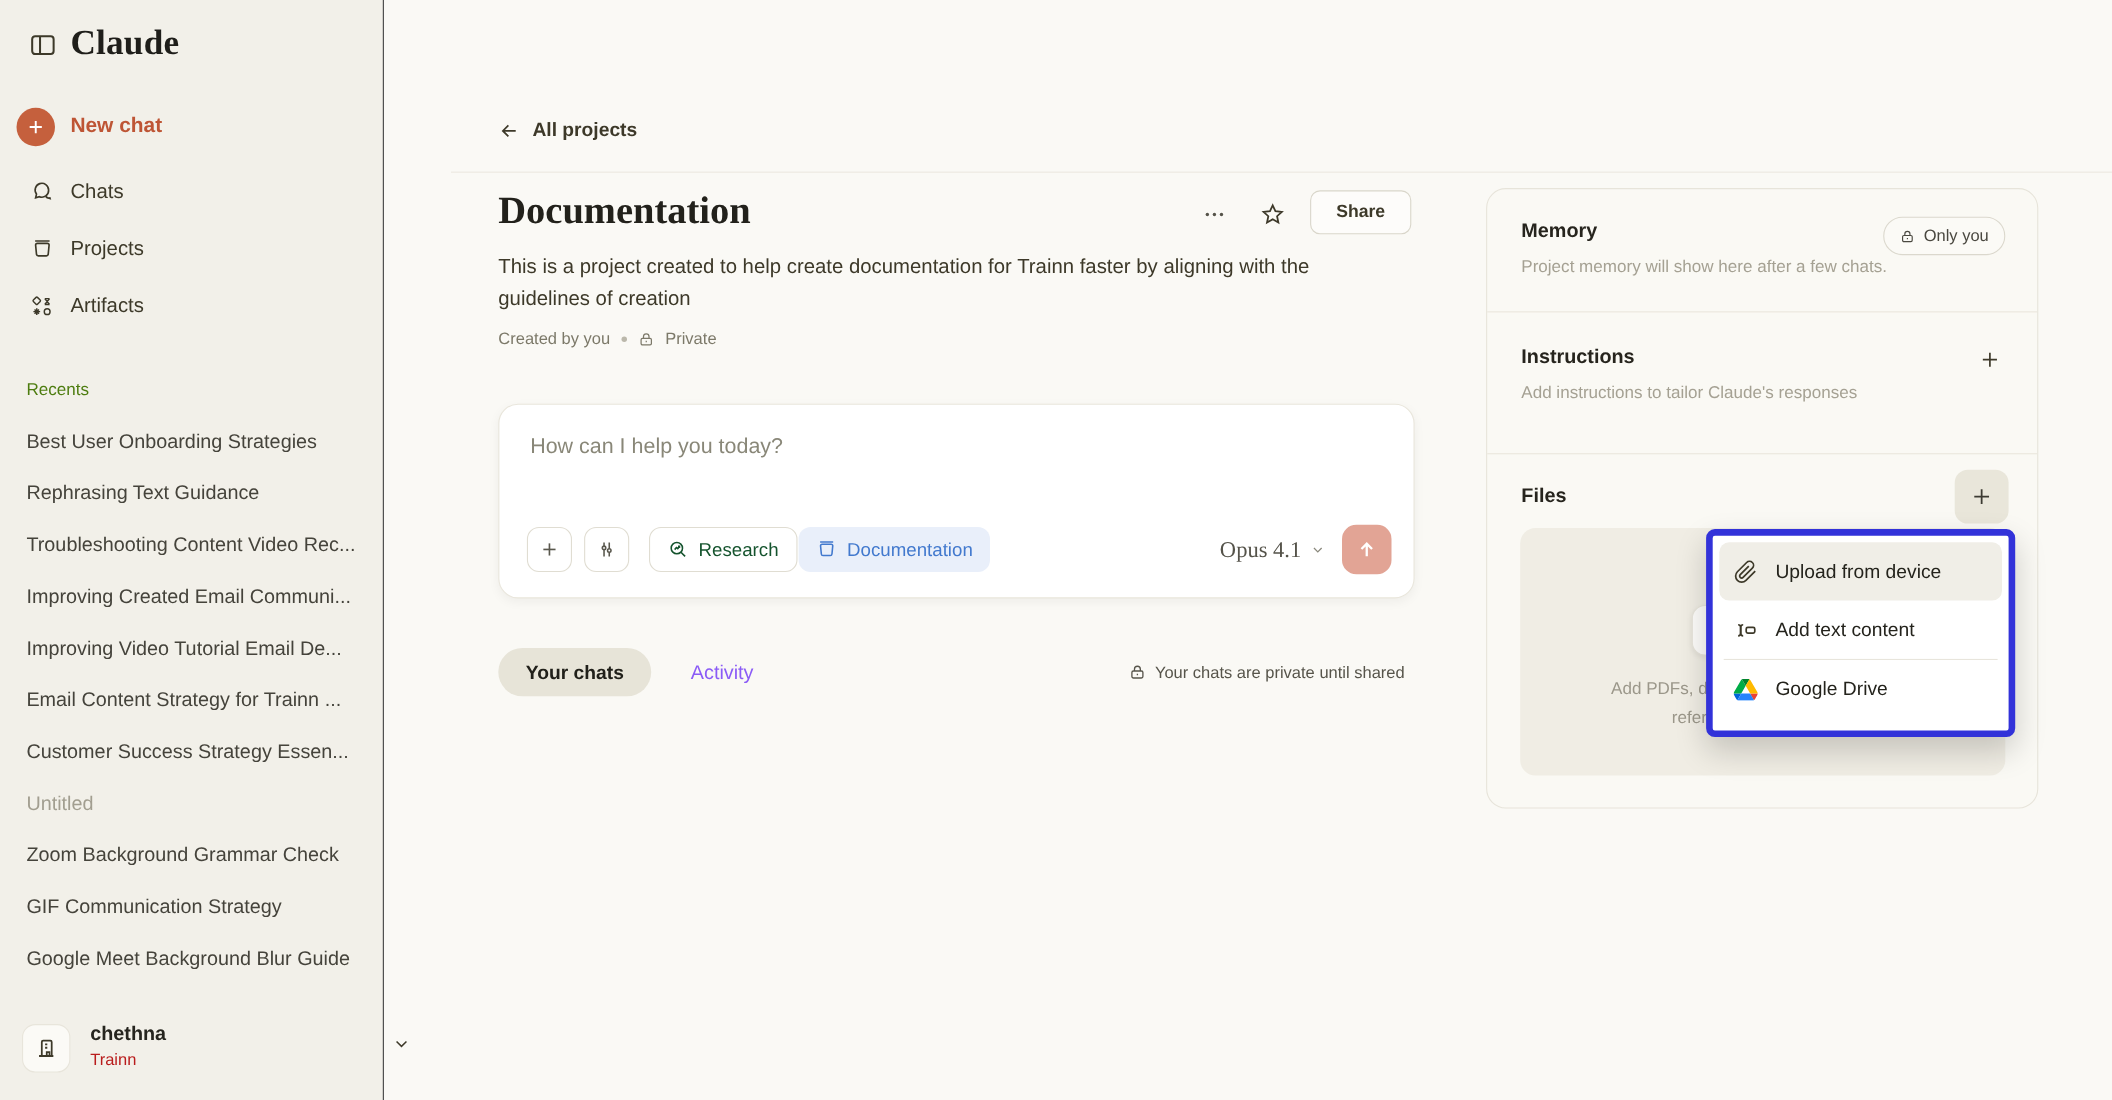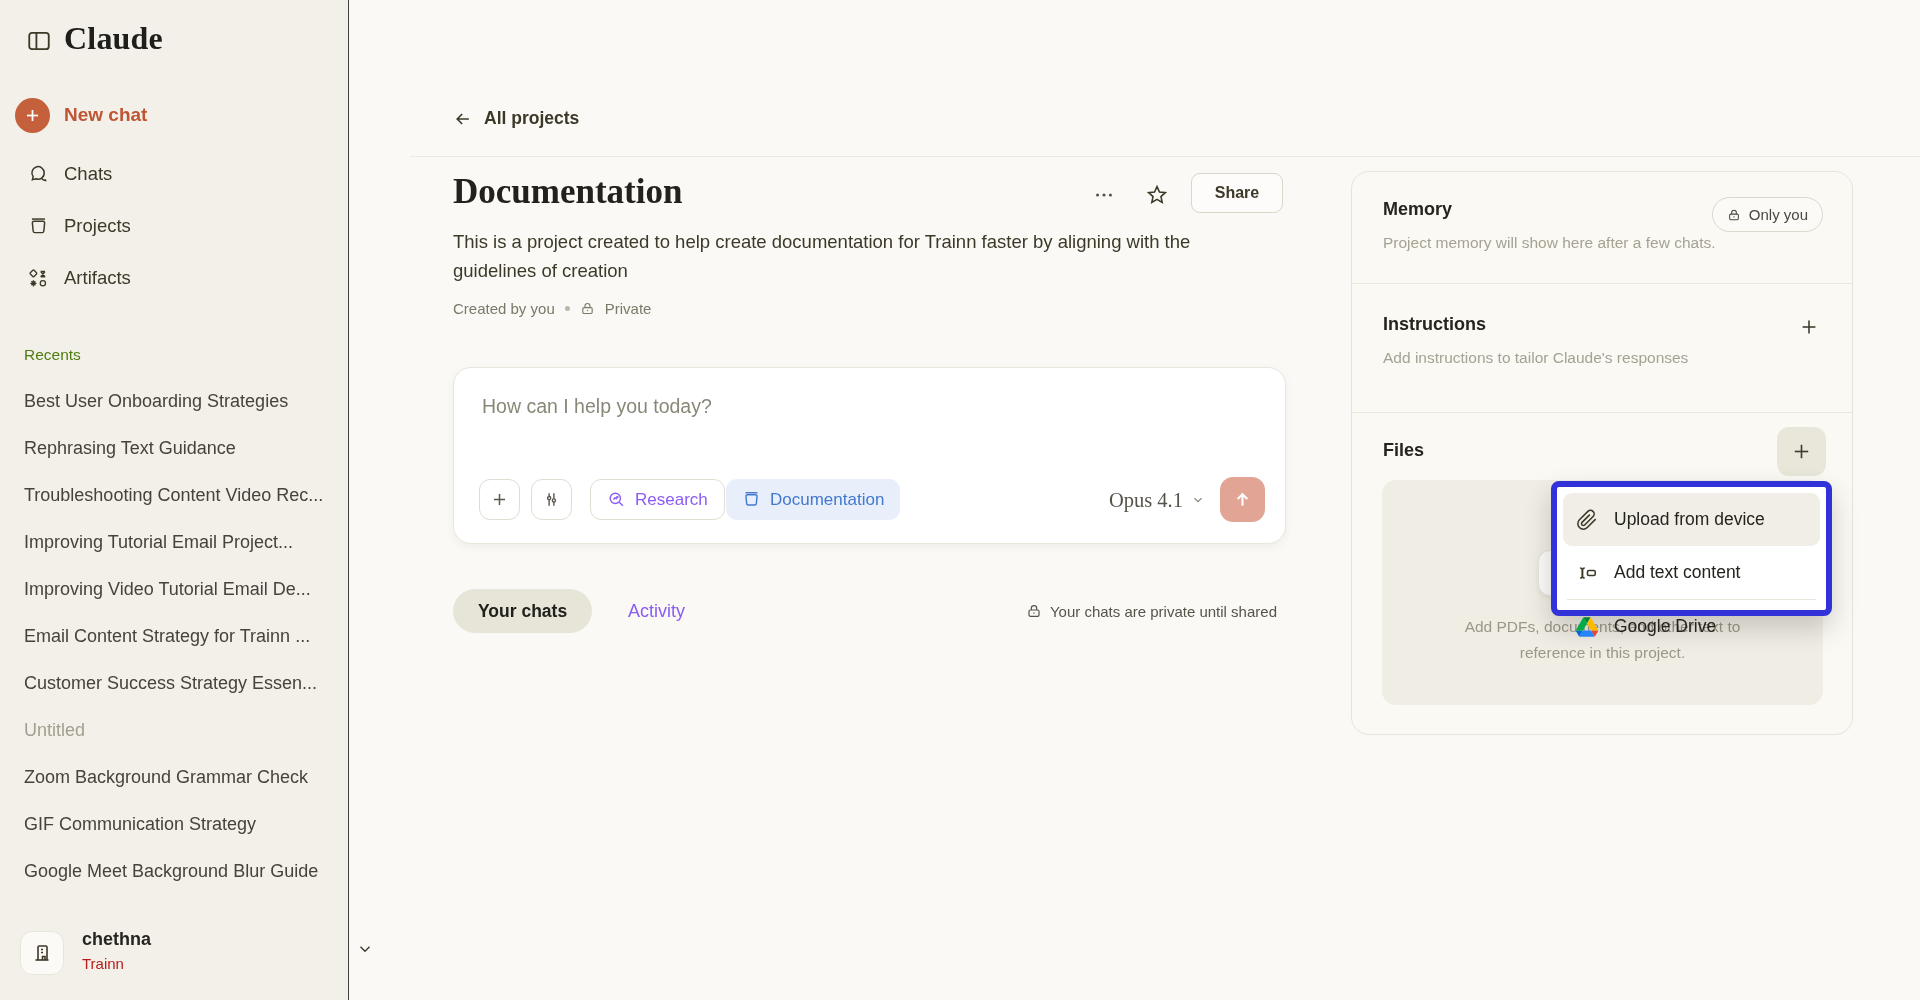--- a/index.html
+++ b/index.html
@@ -55,21 +55,21 @@
   .meta-dot { width:5px; height:5px; border-radius:50%; background:#BBB8AB; }
 
   .composer { position:absolute; left:453px; top:367px; width:833px; height:177px; background:#FFFFFF;
               border:1px solid #E9E6DC; border-radius:18px; box-shadow:0 3px 10px rgba(0,0,0,.05); }
   .placeholder { position:absolute; left:28px; top:27px; font-size:19.5px; color:#898778; }
   .tool-btn { position:absolute; top:111px; width:41px; height:41px; border:1px solid #E0DDD2;
               border-radius:11px; background:#fff; display:flex; align-items:center; justify-content:center;
               color:#5A584E; cursor:pointer; }
   .research-btn { position:absolute; left:136px; top:111px; height:41px; padding:0 16px;
                   border:1px solid #E0DDD2; border-radius:11px; background:#fff; display:flex;
-                  align-items:center; gap:9px; font-size:17px; font-weight:500; color:#8b5cf6; cursor:pointer; }
+                  align-items:center; gap:9px; font-size:17px; font-weight:500; color:#14532d; cursor:pointer; }
   .proj-chip { position:absolute; left:272px; top:111px; height:41px; padding:0 16px; border-radius:11px;
                background:#E9EFFA; display:flex; align-items:center; gap:9px; font-size:17px;
                font-weight:500; color:#4279CE; cursor:pointer; }
   .model-select { position:absolute; right:80px; top:113px; height:38px; display:flex; align-items:center;
                   gap:8px; cursor:pointer; font-family:"Liberation Serif", serif; font-size:20.5px;
                   color:#55534A; }
   .send-btn { position:absolute; right:20px; top:109px; width:45px; height:45px; border-radius:13px;
               background:#E2A495; display:flex; align-items:center; justify-content:center; color:#fff;
               cursor:pointer; }
 
@@ -101,21 +101,21 @@
                 color:#3D3B33; cursor:pointer; }
   .dropzone { position:absolute; left:30px; top:308px; width:441px; height:225px; background:#F0EDE4;
               border-radius:14px; cursor:pointer; }
   .doc-thumb { position:absolute; left:156px; top:70px; width:46px; height:46px; background:#FDFCFA;
                border:1px solid #E8E5DB; border-radius:12px; box-shadow:0 2px 5px rgba(0,0,0,.06);
                display:flex; align-items:center; justify-content:center; color:#B9B5A9; }
   .dz-hint { position:absolute; left:50px; top:134px; width:341px; text-align:center; font-size:15.5px;
              line-height:26px; color:#9B978A; }
 
   
-  .dropdown { position:absolute; left:1551px; top:481px; width:281px; height:135px;
+  .dropdown { position:absolute; left:1551px; top:481px; width:281px; height:189px;
               border:6px solid #3232D9; border-radius:8px; background:#FFFFFF; padding:6px;
               box-shadow:0 12px 28px rgba(0,0,0,.18); }
   .dd-item { height:53px; display:flex; align-items:center; gap:15px; padding:0 12px; border-radius:9px;
              font-size:17.5px; color:#24231C; cursor:pointer; }
   .dd-item.hovered { background:#F0EEE7; }
   .dd-divider { height:1px; background:#E8E5DC; margin:0 4px; }
   .dd-icon { width:24px; height:24px; display:flex; align-items:center; justify-content:center;
              color:#3D3929; }
 
   svg { display:block; }
@@ -174,21 +174,21 @@
         </svg>
       </span>
       <span>Artifacts</span>
     </div>
 
     <div class="recents-label">Recents</div>
 
     <div class="recent-item" style="top:378px">Best User Onboarding Strategies</div>
     <div class="recent-item" style="top:425px">Rephrasing Text Guidance</div>
     <div class="recent-item" style="top:472px">Troubleshooting Content Video Rec...</div>
-    <div class="recent-item" style="top:519px">Improving Tutorial Email Project...</div>
+    <div class="recent-item" style="top:519px">Improving Created Email Communi...</div>
     <div class="recent-item" style="top:566px">Improving Video Tutorial Email De...</div>
     <div class="recent-item" style="top:613px">Email Content Strategy for Trainn ...</div>
     <div class="recent-item" style="top:660px">Customer Success Strategy Essen...</div>
     <div class="recent-item muted" style="top:707px">Untitled</div>
     <div class="recent-item" style="top:754px">Zoom Background Grammar Check</div>
     <div class="recent-item" style="top:801px">GIF Communication Strategy</div>
     <div class="recent-item" style="top:848px">Google Meet Background Blur Guide</div>
 
     <div class="user-row">
       <div class="avatar">

